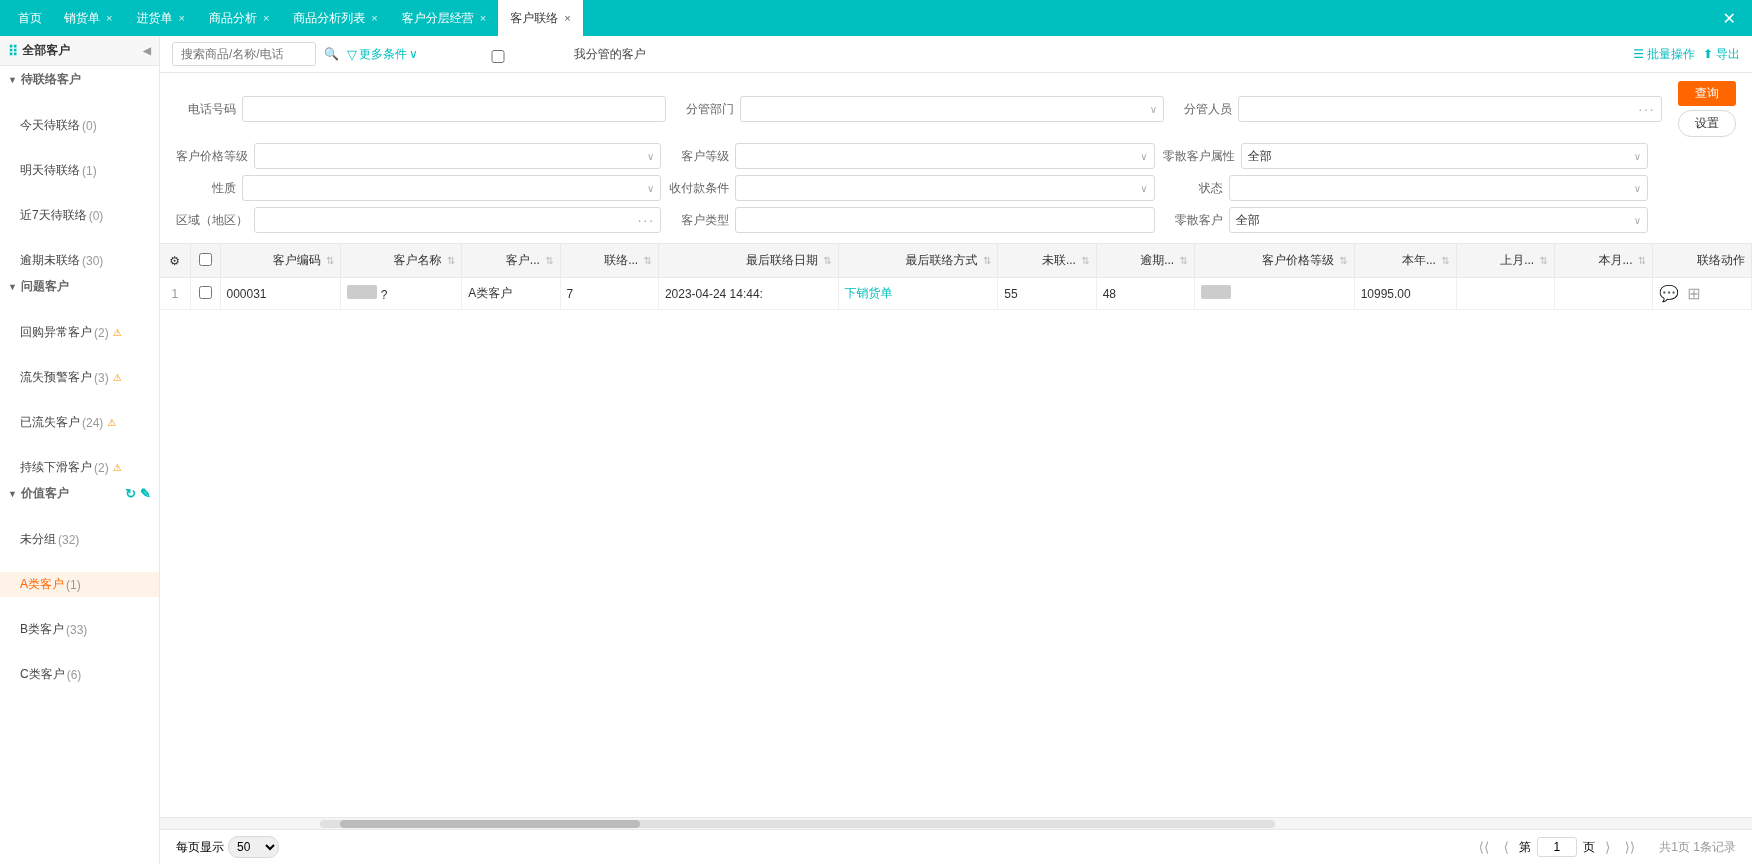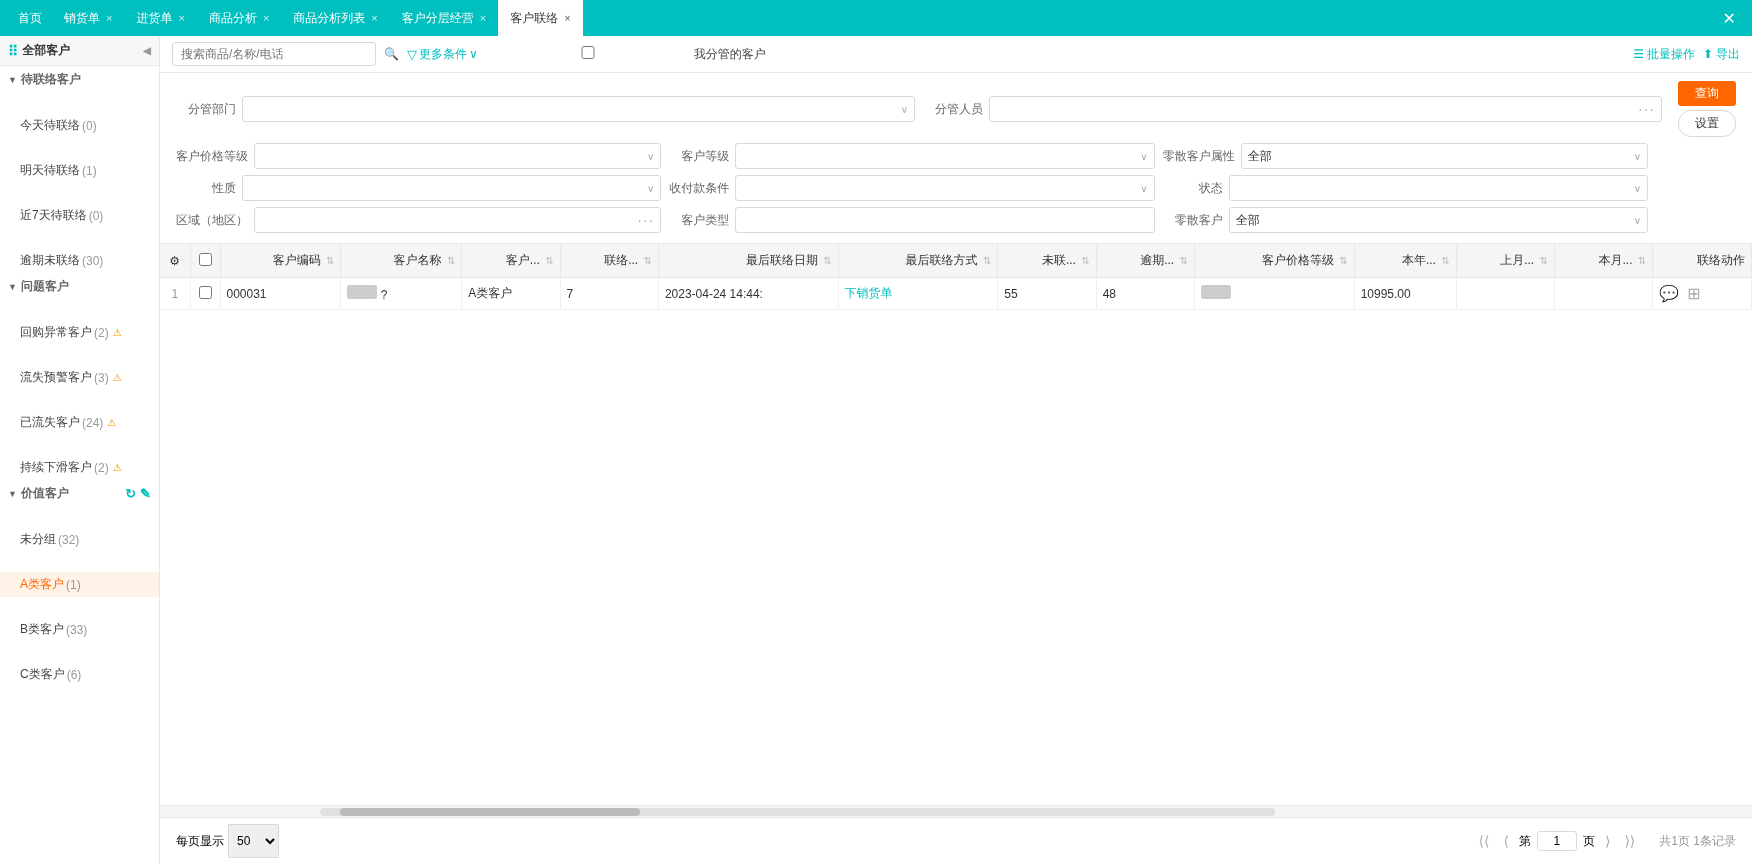--- a/index.html
+++ b/index.html
@@ -93,30 +93,30 @@
       background: #f0f2f5; overflow: hidden;
     }
 
     
     .filter-bar {
       display: flex; align-items: center; padding: 6px 12px;
       background: white; border-bottom: 1px solid #e8e8e8; gap: 8px;
     }
     .filter-bar input {
       border: 1px solid #d9d9d9; border-radius: 3px;
-      padding: 4px 8px; width: 204px; outline: none; font-size: 12px;
+      padding: 4px 8px; width: 144px; outline: none; font-size: 12px;
     }
     .filter-search-icon { color: #00bfbf; cursor: pointer; }
     .filter-more {
       display: flex; align-items: center; color: #00bfbf; cursor: pointer;
       font-size: 12px; gap: 2px;
     }
     .filter-more .funnel-icon { font-size: 13px; }
     .my-customers {
-      display: flex; align-items: flex-start; gap: 4px; color: #444; cursor: pointer;
+      display: flex; align-items: flex-end; gap: 4px; color: #444; cursor: pointer;
     }
     .my-customers input[type=checkbox] { cursor: pointer; }
     .filter-bar-right { margin-left: auto; display: flex; align-items: center; gap: 8px; }
     .batch-op { color: #00bfbf; cursor: pointer; font-size: 12px; display: flex; align-items: center; gap: 3px; }
     .export-btn { color: #00bfbf; cursor: pointer; font-size: 12px; display: flex; align-items: center; gap: 3px; }
 
     
     .advanced-filter {
       background: white; padding: 8px 16px 4px;
       border-bottom: 1px solid #e8e8e8;
@@ -188,21 +188,21 @@
     }
 
     
     .pagination-bar {
       display: flex; align-items: center; padding: 6px 16px;
       background: white; border-top: 1px solid #e8e8e8;
       gap: 8px;
     }
     .pagination-bar .per-page { display: flex; align-items: center; gap: 4px; }
     .pagination-bar select {
-      border: 1px solid #d9d9d9; border-radius: 1px; padding: 8px 4px;
+      border: 1px solid #d9d9d9; border-radius: 10px; padding: 2px 4px;
       font-size: 12px; outline: none;
     }
     .pagination-bar .spacer { flex: 1; }
     .pagination-controls { display: flex; align-items: center; gap: 6px; }
     .pagination-controls .page-btn {
       color: #aaa; cursor: pointer; font-size: 14px; padding: 0 4px;
     }
     .pagination-controls .page-input {
       border: 1px solid #d9d9d9; border-radius: 3px;
       padding: 2px 6px; width: 40px; text-align: center; outline: none;
@@ -360,20 +360,26 @@
         <div class="export-btn">
           <span>⬆</span>
           <span>导出</span>
         </div>
       </div>
     </div>
 
     <div class="advanced-filter">
 
       <div class="filter-row">
+        <div class="filter-field">
+          <label>电话号码</label>
+          <div class="field-input">
+            <span class="field-value"></span>
+          </div>
+        </div>
         <div class="filter-field">
           <label>分管部门</label>
           <div class="field-input">
             <span class="field-value"></span>
             <span class="chevron">∨</span>
           </div>
         </div>
         <div class="filter-field">
           <label>分管人员</label>
           <div class="field-input">

